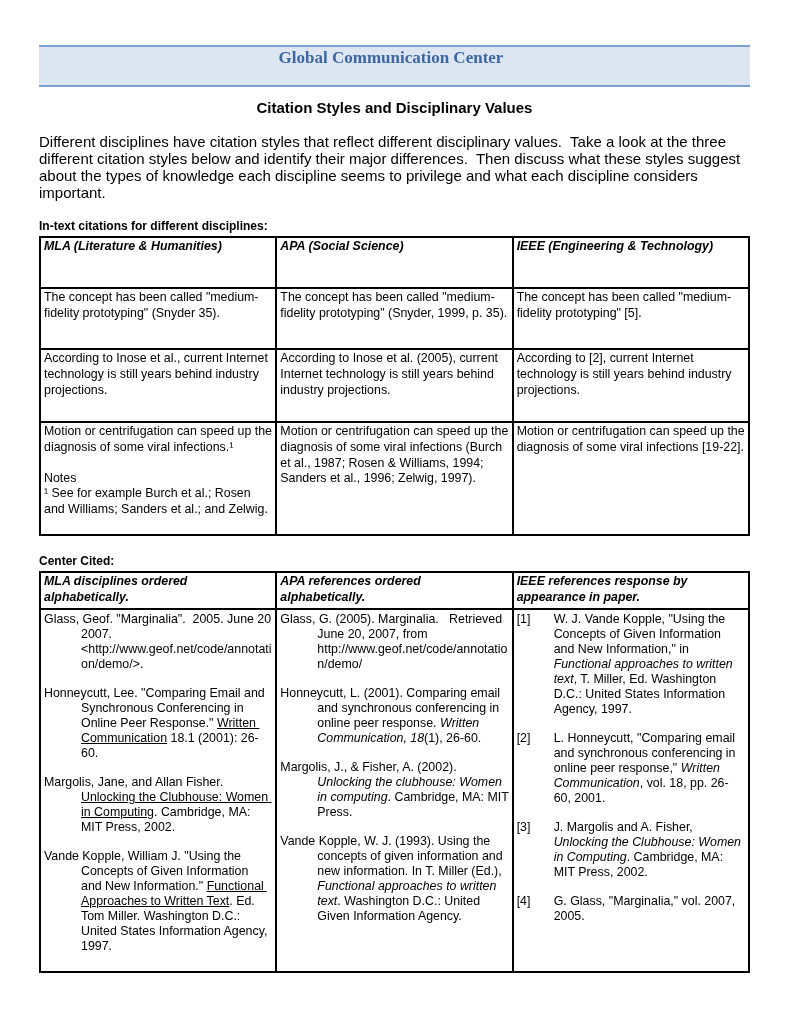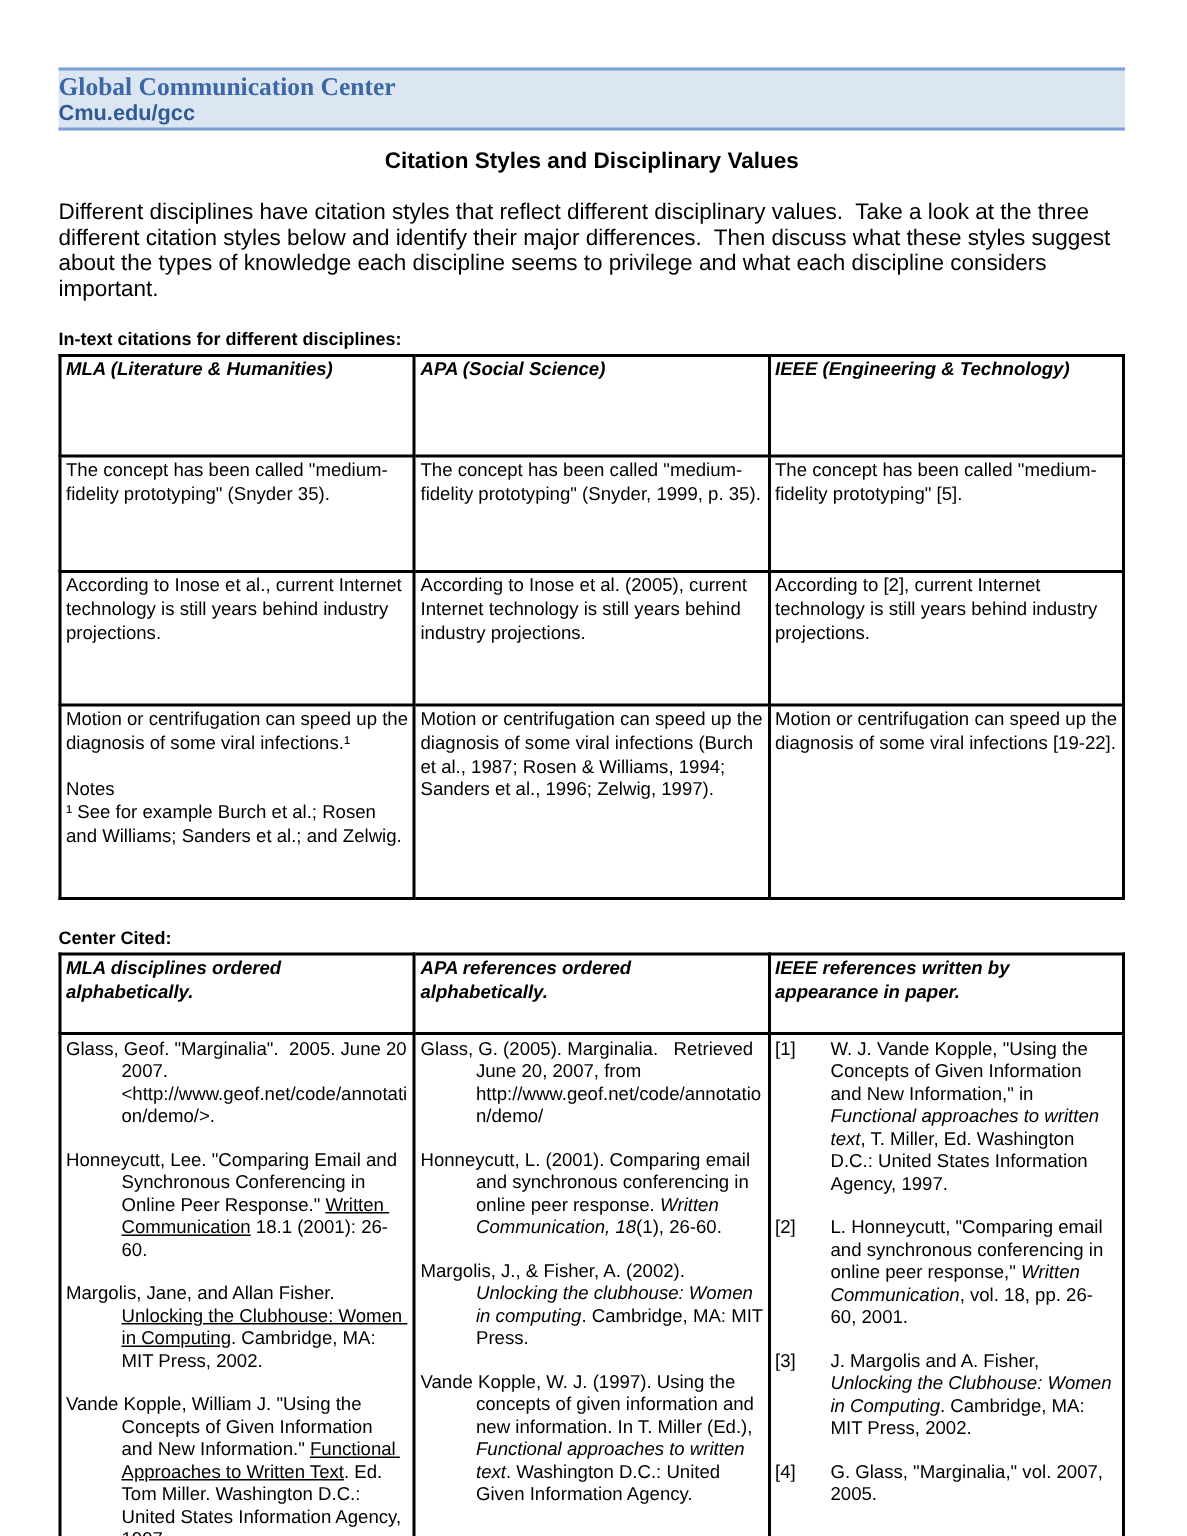--- a/index.html
+++ b/index.html
@@ -5,30 +5,30 @@
   html,body{margin:0;padding:0;}
   body{
     width:791px;height:1024px;overflow:hidden;background:#ffffff;
     font-family:"Liberation Sans", sans-serif;color:#000;
   }
   .band{
     box-sizing:border-box;
     margin:45px 41px 12px 39px;height:42px;
     background:#dce6f2;
     border-top:2px solid #7aa0d4;border-bottom:2px solid #7aa0d4;
-    text-align:left;padding:1px 7px 0 0;
+    text-align:center;padding:1px 7px 0 0;
   }
   .org{font-family:"Liberation Serif", serif;font-weight:bold;font-size:17px;line-height:20px;color:#3c67a5;}
   .url{font-weight:bold;font-size:14.5px;line-height:17px;color:#2f5a94;}
   .doc-title{margin:12px 41px 0 39px;text-align:center;font-weight:bold;font-size:15px;}
   .intro{margin:17px 41px 0 39px;font-size:15px;line-height:17px;white-space:pre-wrap;}
   .sec-heading{margin:18px 41px 0 39px;font-weight:bold;font-size:12px;}
   table{border-collapse:collapse;margin:3px 0 0 39px;width:711px;table-layout:fixed;}
   td,th{
-    border:2px solid #000;vertical-align:top;padding:1px 3px 16px 3px;
+    border:2px solid #000;vertical-align:top;padding:1px 3px 0 3px;
     overflow:hidden;font-size:12.4px;line-height:15.8px;text-align:left;
   }
   th{font-weight:bold;font-style:italic;}
   #intext-table tr.hrow th{height:48px;}
   #intext-table tr.ir0 td{height:58px;}
   #intext-table tr.ir1 td{height:70px;}
   #intext-table tr.ir2 td{height:110px;}
   #works-table tr.hrow th{height:34px;line-height:15.5px;}
   #works-table tr.body td{height:359px;line-height:15px;padding-top:2px;}
   .cline{white-space:pre-wrap;overflow-wrap:break-word;}
@@ -36,21 +36,20 @@
   .hang{padding-left:37px;text-indent:-37px;margin:0 0 14px 0;white-space:pre-wrap;overflow-wrap:break-word;}
   .ieee-entry{display:grid;grid-template-columns:37px 1fr;margin:0 0 14px 0;}
   .ieee-text{white-space:pre-wrap;overflow-wrap:break-word;}
   u{text-decoration:underline;}
 </style>
 </head>
 <body>
 
 <div class="band">
   <div class="org">Global Communication Center</div>
-  <div class="url">Cmu.edu/gcc</div>
 </div>
 
 <div class="doc-title">Citation Styles and Disciplinary Values</div>
 
 <div class="intro">Different disciplines have citation styles that reflect different disciplinary values.  Take a look at the three different citation styles below and identify their major differences.  Then discuss what these styles suggest about the types of knowledge each discipline seems to privilege and what each discipline considers important.</div>
 
 <div class="sec-heading">In-text citations for different disciplines:</div>
 
 <table id="intext-table">
   <thead>
@@ -100,36 +99,36 @@
     </tbody>
 </table>
 
 <div class="sec-heading" style="margin-top:18px;">Center Cited:</div>
 
 <table id="works-table">
   <thead>
       <tr class="hrow" id="works-head">
         <th>MLA disciplines ordered alphabetically.</th>
         <th>APA references ordered alphabetically.</th>
-        <th>IEEE references written by appearance in paper.</th>
+        <th>IEEE references response by appearance in paper.</th>
       </tr>
     </thead>
   <tbody>
     <tr class="body">
       <td id="works-mla">
           <div class="hang"><span>Glass, Geof. "Marginalia".  2005. June 20 2007. &lt;http://www.geof.net/code/annotation/demo/&gt;.</span></div>
           <div class="hang"><span>Honneycutt, Lee. "Comparing Email and Synchronous Conferencing in Online Peer Response." </span><u>Written Communication</u><span> 18.1 (2001): 26-60.</span></div>
           <div class="hang"><span>Margolis, Jane, and Allan Fisher. </span><u>Unlocking the Clubhouse: Women in Computing</u><span>. Cambridge, MA: MIT Press, 2002.</span></div>
           <div class="hang"><span>Vande Kopple, William J. "Using the Concepts of Given Information and New Information." </span><u>Functional Approaches to Written Text</u><span>. Ed. Tom Miller. Washington D.C.: United States Information Agency, 1997.</span></div>
         </td>
       <td id="works-apa">
           <div class="hang"><span>Glass, G. (2005). Marginalia.   Retrieved June 20, 2007, from http://www.geof.net/code/annotation/demo/</span></div>
           <div class="hang"><span>Honneycutt, L. (2001). Comparing email and synchronous conferencing in online peer response. </span><i>Written Communication, 18</i><span>(1), 26-60.</span></div>
           <div class="hang"><span>Margolis, J., &amp; Fisher, A. (2002). </span><i>Unlocking the clubhouse: Women in computing</i><span>. Cambridge, MA: MIT Press.</span></div>
-          <div class="hang"><span>Vande Kopple, W. J. (1997). Using the concepts of given information and new information. In T. Miller (Ed.), </span><i>Functional approaches to written text</i><span>. Washington D.C.: United Given Information Agency.</span></div>
+          <div class="hang"><span>Vande Kopple, W. J. (1993). Using the concepts of given information and new information. In T. Miller (Ed.), </span><i>Functional approaches to written text</i><span>. Washington D.C.: United Given Information Agency.</span></div>
         </td>
       <td id="works-ieee">
           <div class="ieee-entry">
             <span>[1]</span>
             <span class="ieee-text"><span>W. J. Vande Kopple, "Using the Concepts of Given Information and New Information," in </span><i>Functional approaches to written text</i><span>, T. Miller, Ed. Washington D.C.: United States Information Agency, 1997.</span></span>
           </div>
           <div class="ieee-entry">
             <span>[2]</span>
             <span class="ieee-text"><span>L. Honneycutt, "Comparing email and synchronous conferencing in online peer response," </span><i>Written Communication</i><span>, vol. 18, pp. 26-60, 2001.</span></span>
           </div>

